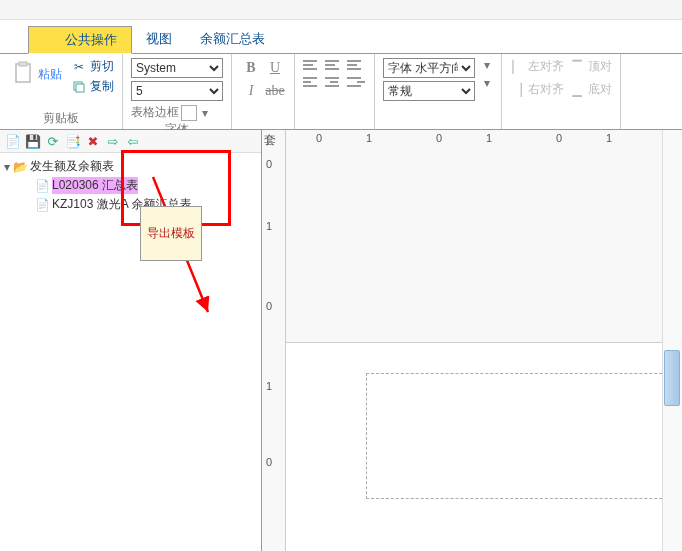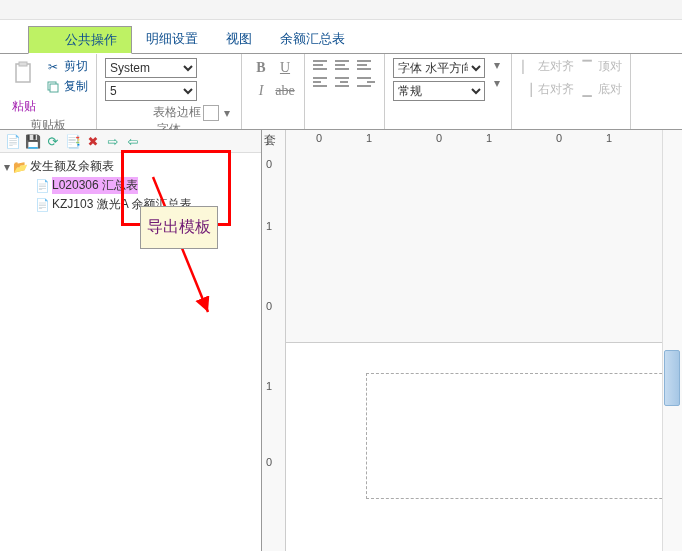--- a/index.html
+++ b/index.html
@@ -2,35 +2,35 @@
 <html><head>
   <meta charset="utf-8">
   <style>
     * { box-sizing: border-box; margin: 0; padding: 0; }
     body { font-family: "Microsoft YaHei", SimSun, sans-serif; font-size: 12px; background: #fff; width: 682px; height: 551px; overflow: hidden; position: relative; }
     
     .top-bar { height: 20px; background: #f5f5f5; border-bottom: 1px solid #e0e0e0; }
     
     .tabs { display: flex; padding: 6px 28px 0; gap: 0; border-bottom: 1px solid #999; }
     .tab { padding: 4px 14px; color: #0e4f8f; cursor: pointer; font-size: 13px; }
-    .tab.active { border: 1px solid #999; border-bottom: 1px solid #fff; margin-bottom: -1px; background: #bef264; padding-left: 36px; }
+    .tab.active { border: 1px solid #999; border-bottom: 1px solid #fff; margin-bottom: -1px; background: #fde047; padding-left: 36px; }
     
     .ribbon { display: flex; border-bottom: 1px solid #999; height: 76px; }
     .ribbon-group { border-right: 1px solid #ccc; display: flex; flex-direction: column; justify-content: space-between; padding: 4px 8px 2px; }
     .ribbon-group-label { text-align: center; color: #777; font-size: 12px; }
     .ribbon-body { display: flex; align-items: flex-start; gap: 6px; flex: 1; }
-    .big-btn { display: flex; flex-direction: column; align-items: center; gap: 10px; color: #a21caf; padding: 2px 4px; cursor: pointer; }
+    .big-btn { display: flex; flex-direction: row; align-items: center; gap: 2px; color: #3b82f6; padding: 2px 4px; cursor: pointer; }
     .big-icon { width: 24px; height: 28px; display: flex; align-items: center; justify-content: center; }
     .small-btns { display: flex; flex-direction: column; gap: 3px; }
     .small-btn { display: flex; align-items: center; gap: 4px; color: #0e4f8f; cursor: pointer; }
     .small-btn .ic { width: 14px; height: 14px; display: inline-flex; align-items: center; justify-content: center; }
     .ribbon-vert { display: flex; flex-direction: column; gap: 3px; }
     .select-ctl { border: 1px solid #888; font-size: 12px; height: 20px; background: #fff; color: #333; }
     .select-ctl.wide { width: 92px; }
-    .border-row { display: flex; align-items: center; gap: 2px; color: #777; font-size: 12px; margin-left: 48px; }
+    .border-row { display: flex; align-items: center; gap: 2px; color: #777; font-size: 12px; }
     .box-ic { width: 16px; height: 16px; border: 1px solid #aaa; display: inline-block; }
     .dd { width: 12px; text-align: center; color: #777; cursor: pointer; }
     
     .fmt-btn { width: 22px; height: 20px; display: inline-flex; align-items: center; justify-content: center; color: #888; font-family: serif; font-size: 14px; cursor: pointer; }
     .align-ic { width: 18px; height: 14px; display: inline-flex; flex-direction: column; gap: 2px; justify-content: center; }
     .align-ic span { height: 2px; background: #999; display: block; }
     
     .disabled { color: #bbb; }
     
     .main { display: flex; height: calc(551px - 20px - 30px - 76px); }
@@ -40,21 +40,21 @@
     .sidebar-toolbar { display: flex; gap: 2px; padding: 2px 4px; background: #f7f7f7; border-bottom: 1px solid #ddd; }
     .tb-ic { width: 18px; height: 18px; display: inline-flex; align-items: center; justify-content: center; cursor: pointer; font-size: 13px; }
     .tree { padding: 4px 2px; font-size: 12px; color: #333; flex: 1; position: relative; }
     .tree-row { display: flex; align-items: center; gap: 2px; padding: 1px 0; }
     .tree-row.child { padding-left: 34px; }
     .tree-row.selected .label { background: #f0abfc; }
     .expander { width: 10px; height: 10px; display: inline-flex; align-items: center; justify-content: center; color: #666; cursor: pointer; }
     .folder-ic, .file-ic { width: 14px; height: 14px; display: inline-flex; align-items: center; justify-content: center; }
     
     .annot-box { position: absolute; left: 121px; top: 150px; width: 110px; height: 76px; border: 3px solid red; pointer-events: none; }
-    .tooltip { position: absolute; left: 140px; top: 206px; background: #fcf8d9; border: 1px solid #999; padding: 10px 6px; font-size: 16px; color: #701a75; z-index: 10; }
+    .tooltip { position: absolute; left: 140px; top: 206px; background: #fcf8d9; border: 1px solid #999; padding: 18px 6px; font-size: 12px; color: #b91c1c; z-index: 10; }
     .arrow-svg { position: absolute; left: 148px; top: 172px; width: 80px; height: 148px; pointer-events: none; z-index: 9; }
     
     .canvas { flex: 1; display: flex; background: #fff; position: relative; overflow: hidden; }
     .vruler { width: 24px; background: #f8f8f8; border-right: 1px solid #ccc; position: relative; }
     .hruler { height: 22px; background: #f8f8f8; border-bottom: 1px solid #ccc; position: relative; flex: 1; }
     .ruler-label { position: absolute; left: 2px; top: 2px; font-size: 12px; color: #444; }
     .canvas-right { display: flex; flex-direction: column; flex: 1; position: relative; }
     .canvas-body { flex: 1; background: #fff; position: relative; overflow: hidden; }
     .dashed-area { position: absolute; left: 80px; top: 30px; width: 336px; height: 126px; border: 1px dashed #aaa; }
     
@@ -63,21 +63,20 @@
     .vrul-tick { position: absolute; left: 4px; font-size: 11px; color: #555; }
     .hrul-tick { position: absolute; top: 2px; font-size: 11px; color: #555; }
   </style>
 </head>
 <body>
 
 <div class="top-bar"></div>
 
 <div class="tabs">
   <div class="tab active">公共操作</div>
-  <div class="tab">明细设置</div>
   <div class="tab">视图</div>
   <div class="tab">余额汇总表</div>
 </div>
 
 <div class="ribbon">
   <div class="ribbon-group">
     <div class="ribbon-body">
       <div class="big-btn">
         <div class="big-icon">
           <svg width="22" height="26" viewBox="0 0 22 26">

